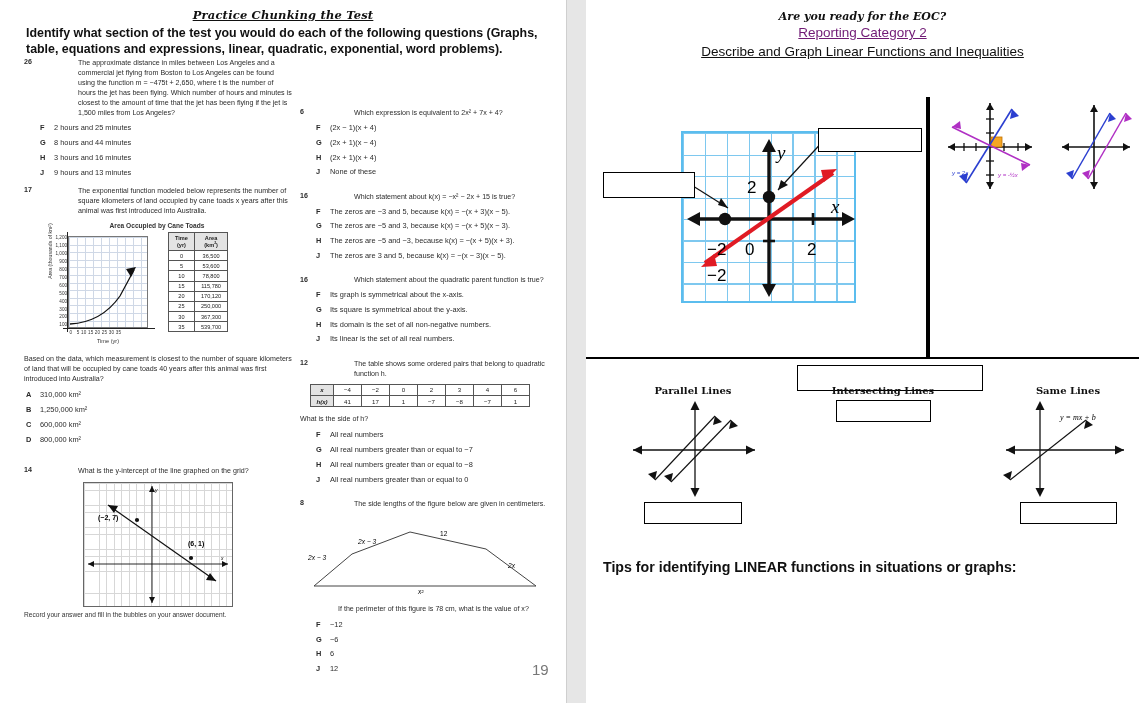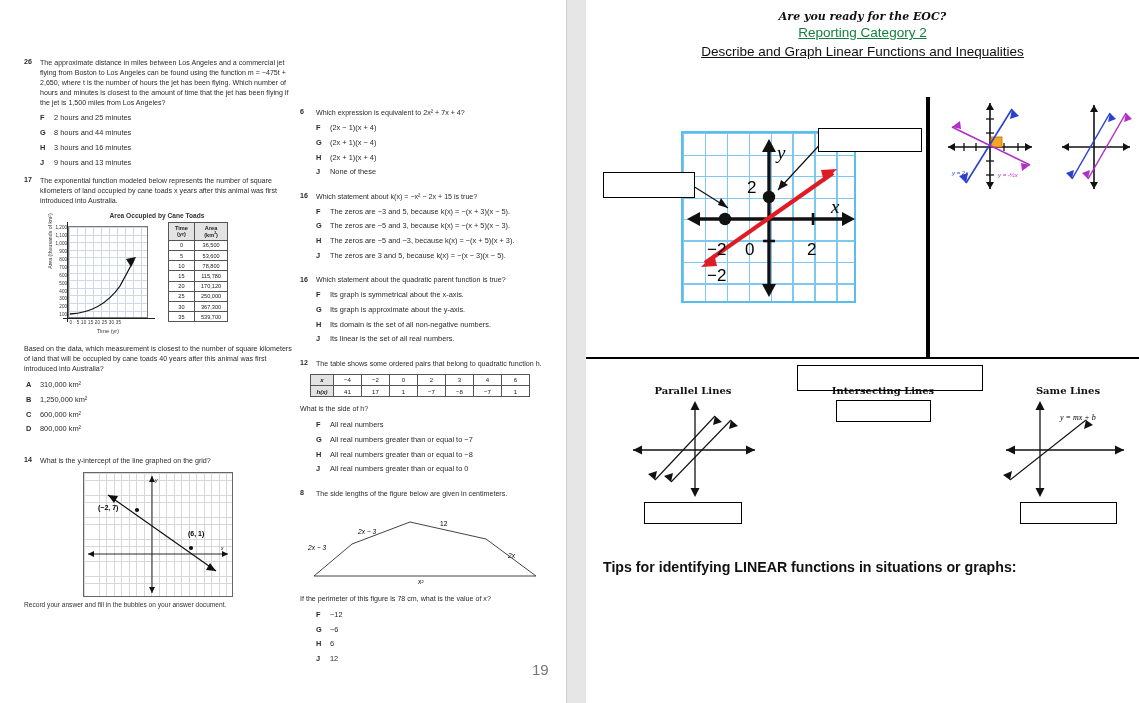--- a/index.html
+++ b/index.html
@@ -24,21 +24,21 @@
   .lp-instr{
     position:absolute;left:26px;top:26px;width:516px;
     font-size:12.4px;font-weight:bold;line-height:1.28;color:#111;
   }
   .col{position:absolute;color:#2b2b2b;}
   #col-a{left:24px;top:58px;width:268px;}
   #col-b{left:300px;top:108px;width:252px;}
 
   .q{display:flex;margin-bottom:5px;}
   .qnum{font-weight:bold;font-size:7.1px;width:16px;flex:0 0 16px;padding-top:.4px;}
-  .qtext{font-size:7.1px;line-height:1.42;flex:1;}
+  .qtext{font-size:7.1px;line-height:1.42;flex:1;margin-left:38px;}
   .opts{margin:5px 0 9px 16px;}
   .opt{display:flex;margin-bottom:5.5px;font-size:7.4px;line-height:1.25;}
   .ol{font-weight:bold;width:14px;flex:0 0 14px;}
   .otext{flex:1;}
   sup{font-size:.62em;vertical-align:super;}
 
   .spacer-sm{height:6px;}
   .spacer-md{height:13px;}
 
   
@@ -78,21 +78,21 @@
   .h-table th.hdr{background:#e3e3e3;font-weight:bold;font-style:italic;width:22px;}
 
   .fig-poly{margin:4px 0 4px 0;}
   .pagenum{position:absolute;font-size:15px;color:#777;}
   #pn-left{left:532px;top:661px;}
 
   
   .rp-title-1{position:absolute;left:0;top:10px;width:553px;text-align:center;
     font-family:"DejaVu Serif",serif;font-style:italic;font-weight:bold;font-size:11px;color:#111;}
   .rp-title-2{position:absolute;left:0;top:25px;width:553px;text-align:center;
-    font-size:13.5px;color:#15803d;}
+    font-size:13.5px;color:#701a75;}
   .rp-title-2 span{text-decoration:underline;}
   .rp-title-3{position:absolute;left:0;top:44px;width:553px;text-align:center;
     font-size:13.5px;color:#111;}
   .rp-title-3 span{text-decoration:underline;}
 
   .vbar{position:absolute;left:340px;top:97px;width:4px;height:262px;background:#000;}
   .hbar{position:absolute;left:0px;top:357px;width:553px;height:1.6px;background:#000;}
 
   .callout{position:absolute;border:1.4px solid #000;background:#fff;}
   #callout-top{left:232px;top:128px;width:102px;height:22px;}
@@ -122,20 +122,22 @@
   #lbox-2{width:93px;}
   #lbox-3{width:95px;}
 
   .tips{position:absolute;left:17px;top:559px;font-size:14.2px;font-weight:bold;color:#111;}
 </style>
 </head>
 <body>
 
 <div class="page" id="left-page">
 
+  <div class="lp-title">Practice Chunking the Test</div>
+  <div class="lp-instr">Identify what section of the test you would do each of the following questions (Graphs, table, equations and expressions, linear, quadratic, exponential, word problems).</div>
 
   <div class="col" id="col-a">
 
     <div class="q">
       <div class="qnum">26</div>
       <div class="qtext">The approximate distance in miles between Los Angeles and a commercial jet flying from Boston to Los Angeles can be found using the function m = −475t + 2,650, where t is the number of hours the jet has been flying. Which number of hours and minutes is closest to the amount of time that the jet has been flying if the jet is 1,500 miles from Los Angeles?</div>
     </div>
     <div class="opts">
       <div class="opt">
           <span class="ol">F</span>
@@ -342,21 +344,21 @@
       <div class="qnum">16</div>
       <div class="qtext">Which statement about the quadratic parent function is true?</div>
     </div>
     <div class="opts">
       <div class="opt">
           <span class="ol">F</span>
           <span class="otext">Its graph is symmetrical about the x-axis.</span>
         </div>
       <div class="opt">
           <span class="ol">G</span>
-          <span class="otext">Its graph is approximate about the y-axis.</span>
+          <span class="otext">Its square is symmetrical about the y-axis.</span>
         </div>
       <div class="opt">
           <span class="ol">H</span>
           <span class="otext">Its domain is the set of all non-negative numbers.</span>
         </div>
       <div class="opt">
           <span class="ol">J</span>
           <span class="otext">Its linear is the set of all real numbers.</span>
         </div>
     </div>

